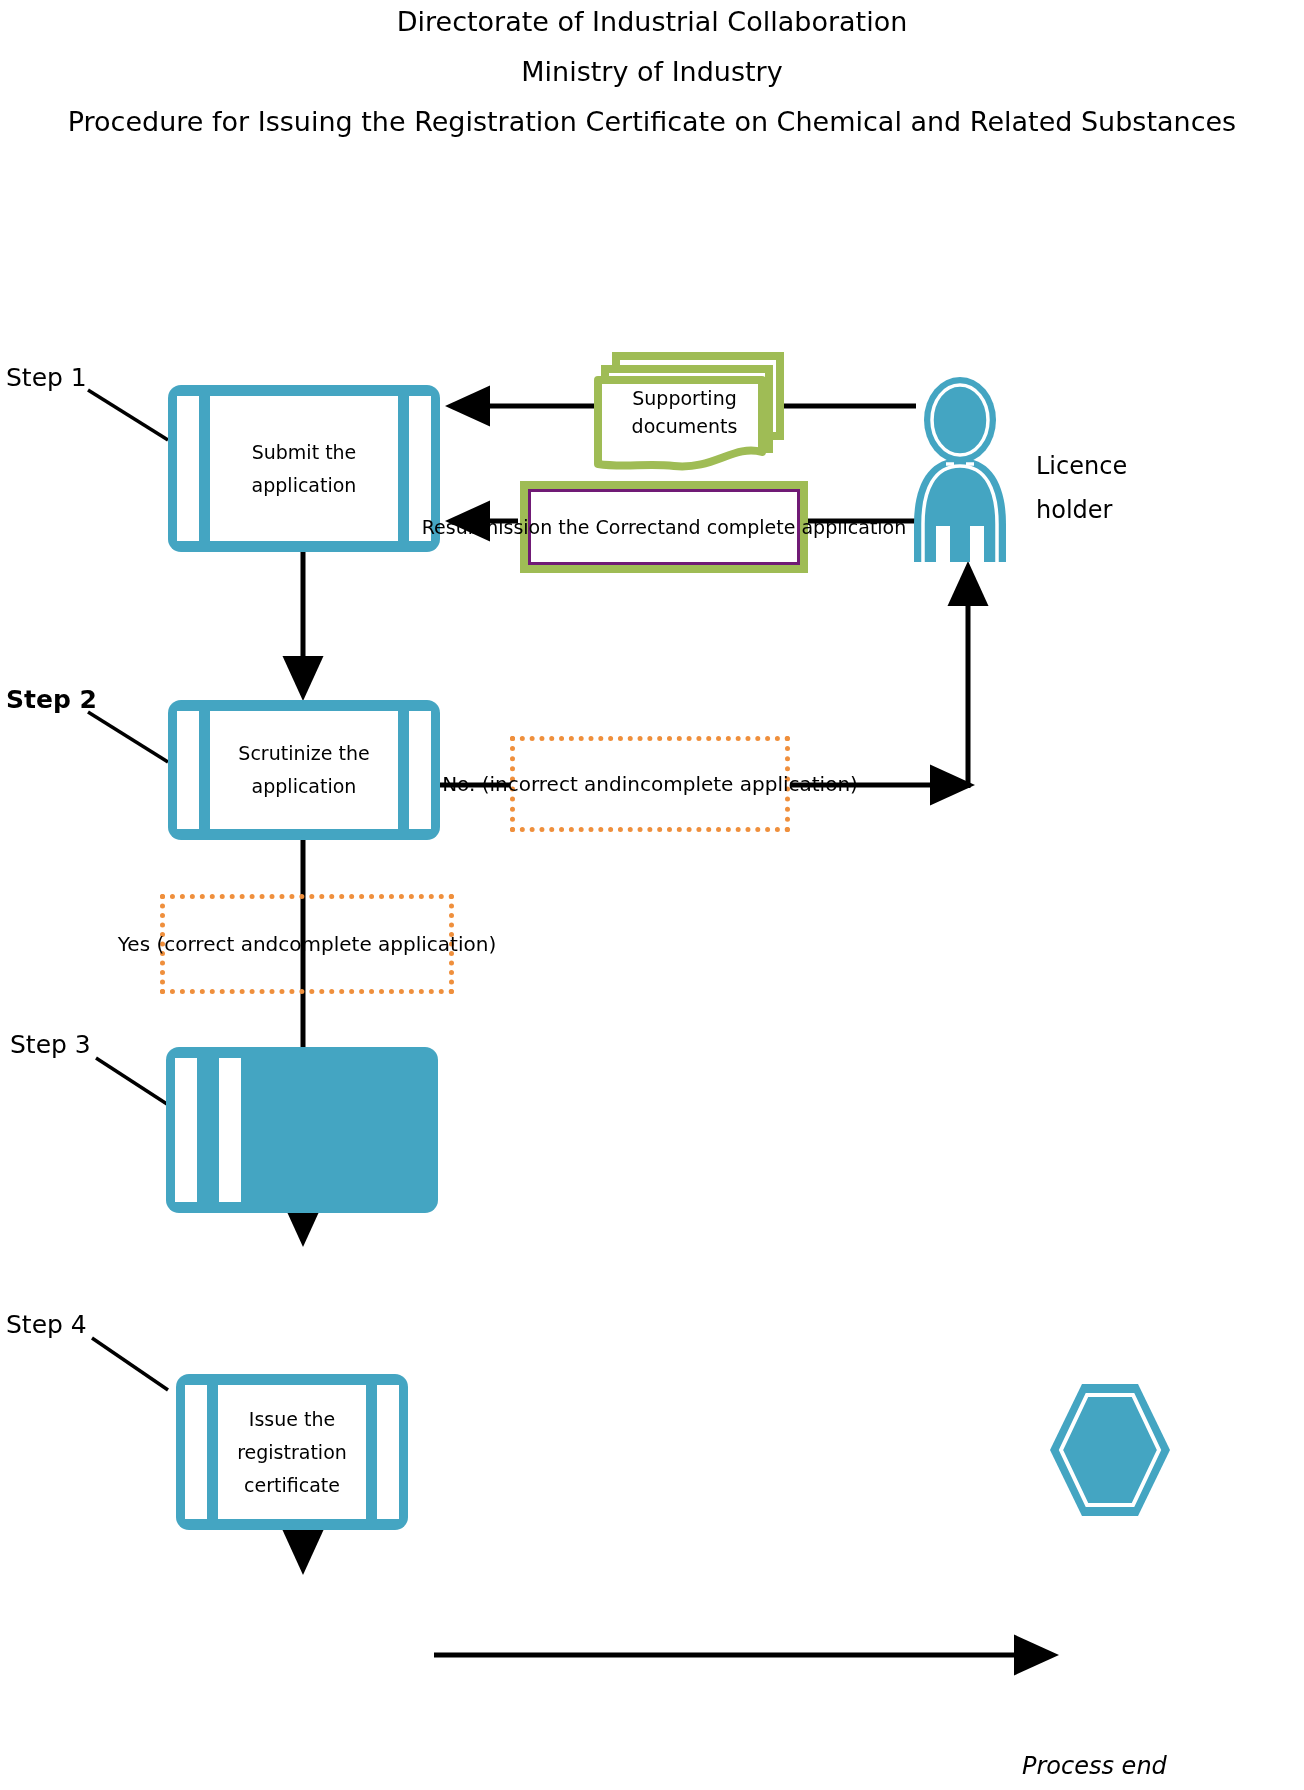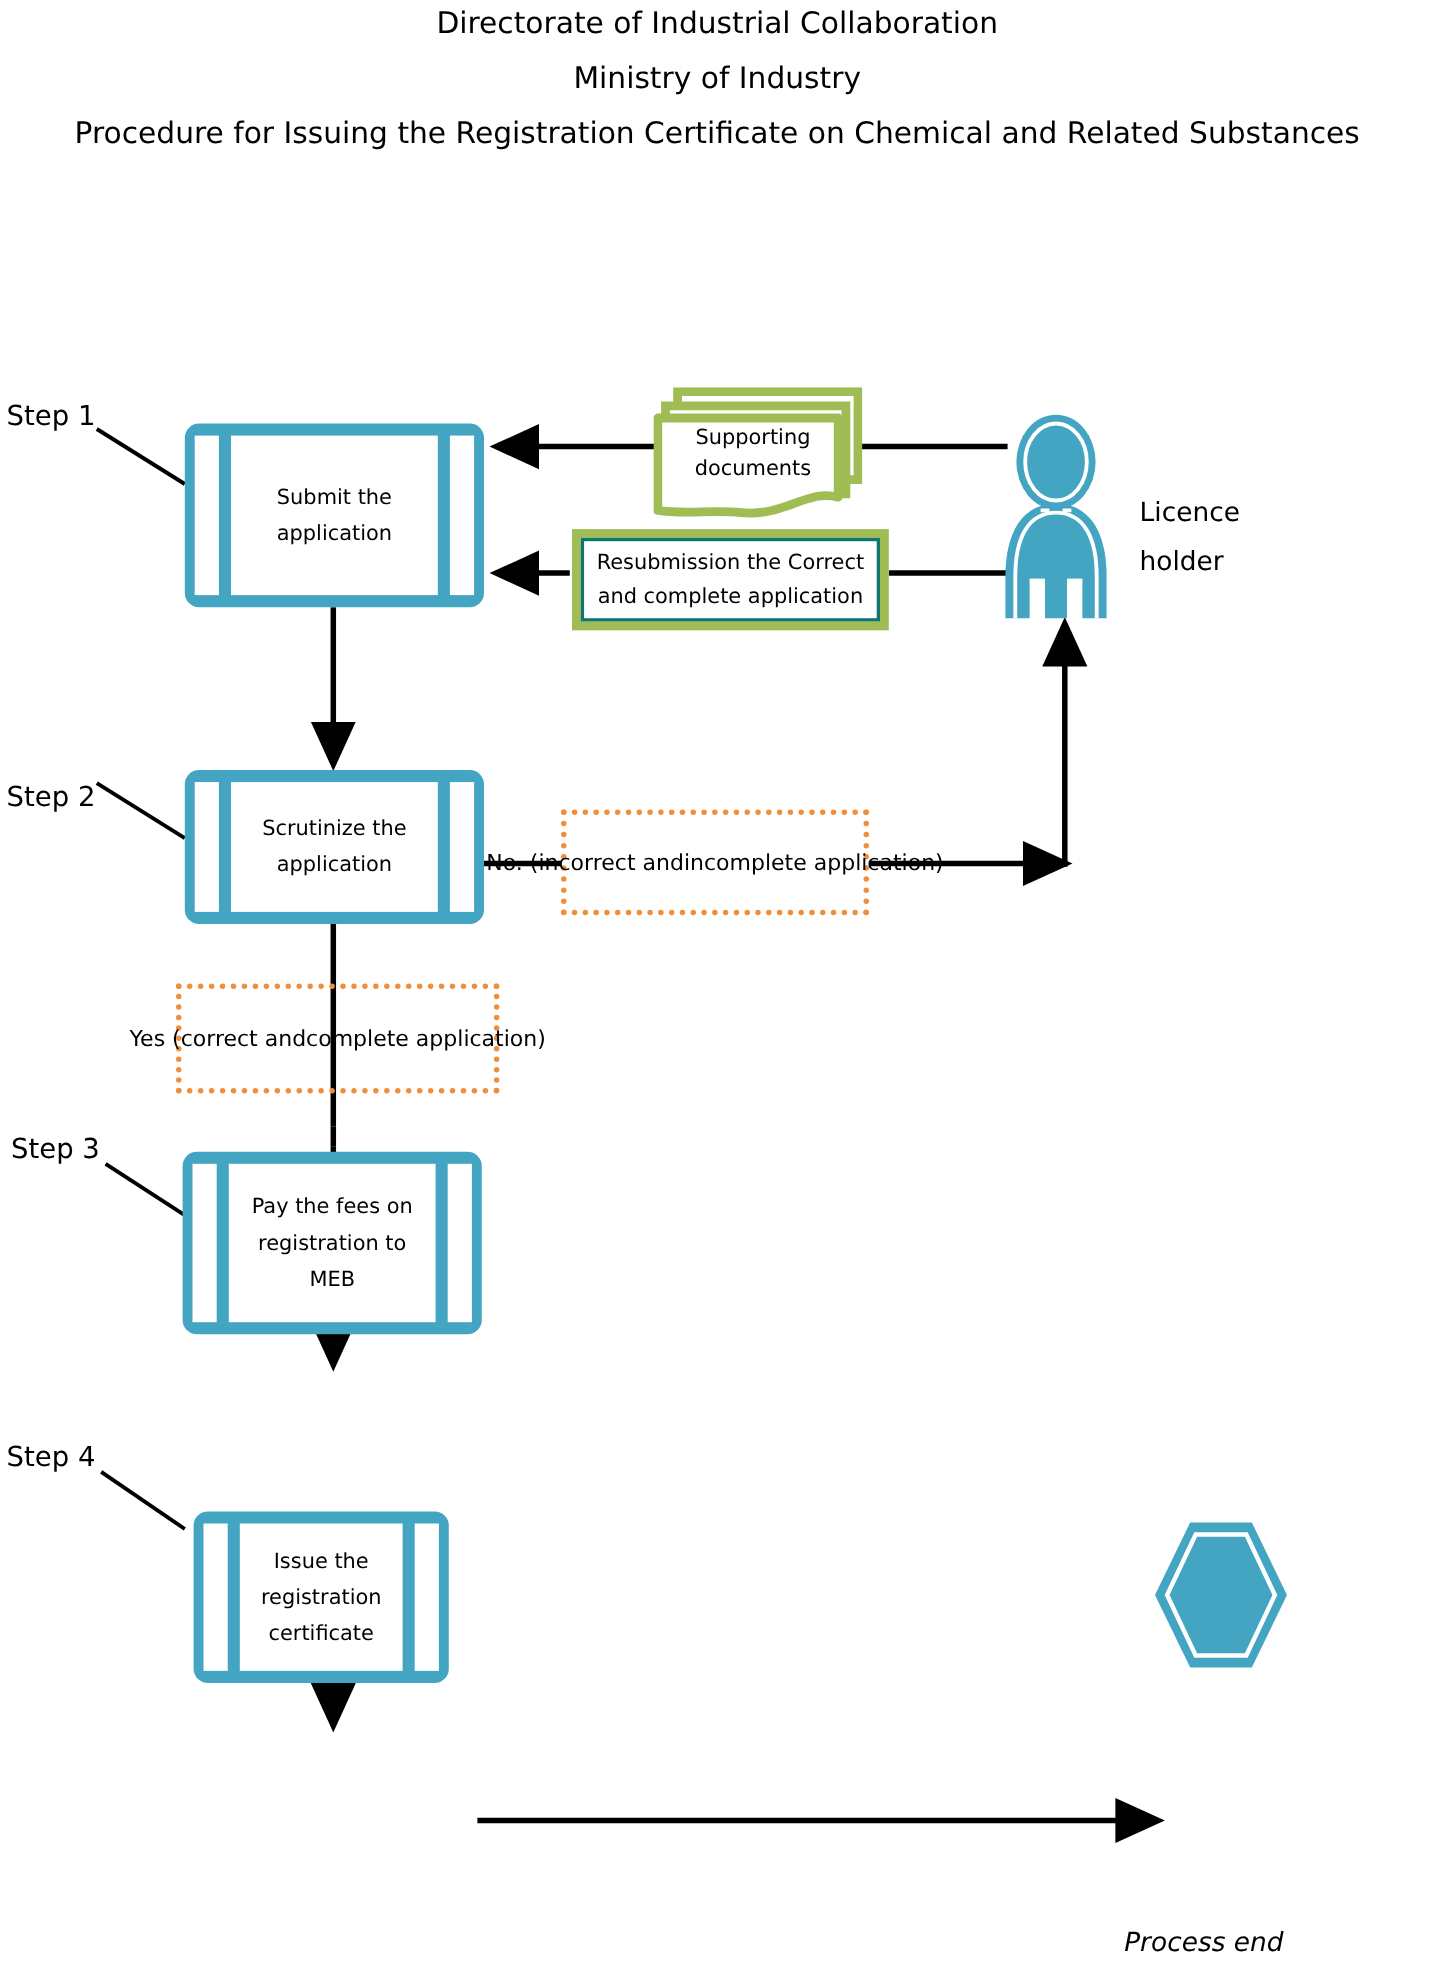--- a/index.html
+++ b/index.html
@@ -81,24 +81,24 @@
   .green-box {
     position: absolute;
     background: #9fbc55;
     box-sizing: border-box;
     padding: 8px;
   }
   .green-box .inner {
     width: 100%;
     height: 100%;
     box-sizing: border-box;
-    border: 3px solid #0f766e;
+    border: 3px solid #701a75;
     background: #ffffff;
     display: flex;
-    flex-direction: column;
+    flex-direction: row;
     align-items: center;
     justify-content: center;
     text-align: left;
   }
   .green-box .inner .ln {
     font-size: 19px;
     color: #000000;
     line-height: 1.0;
     margin: 6px 0;
     white-space: nowrap;
@@ -202,21 +202,21 @@
     <line x1="303" y1="1024" x2="303" y2="1042" stroke="#000000" stroke-width="5"></line>
     <line x1="303" y1="1128" x2="303" y2="1042" stroke="#000000" stroke-width="5"></line>
     <line x1="303" y1="1128" x2="303" y2="1240" stroke="#000000" stroke-width="5" marker-end="url(#arrowhead)"></line>
 
     <line x1="303" y1="1403" x2="303" y2="1568" stroke="#000000" stroke-width="5" marker-end="url(#arrowhead)"></line>
 
     <line x1="434" y1="1655" x2="1052" y2="1655" stroke="#000000" stroke-width="5" marker-end="url(#arrowhead)"></line>
   </svg>
 
   <div class="step-label" style="left:6px; top:363px;">Step 1</div>
-  <div class="step-label" style="left:6px; top:710px;">Step 2</div>
+  <div class="step-label" style="left:6px; top:685px;font-weight:bold;">Step 2</div>
   <div class="step-label" style="left:10px; top:1030px;">Step 3</div>
   <div class="step-label" style="left:6px; top:1310px;">Step 4</div>
 
   <div class="proc" style="left:168px; top:385px; width:272px; height:167px;">
     <div class="bar"></div>
     <div class="gapbar"></div>
     <div class="core">
       <div class="ln">Submit the</div>
       <div class="ln">application</div>
     </div>
@@ -284,25 +284,20 @@
   </div>
 
   <div class="orange-box" style="left:160px; top:894px; width:294px; height:100px;">
     <div class="ln">Yes (correct and</div>
     <div class="ln">complete application)</div>
   </div>
 
   <div class="proc" style="left:166px; top:1047px; width:272px; height:166px;">
     <div class="bar"></div>
     <div class="gapbar"></div>
-    <div class="core">
-      <div class="ln">Pay the fees on</div>
-      <div class="ln">registration  to</div>
-      <div class="ln">MEB</div>
-    </div>
     <div class="gapbar"></div>
     <div class="bar"></div>
   </div>
 
   <div class="proc" style="left:164px; top:1374px; width:232px; height:156px;margin-left:12px;">
     <div class="bar"></div>
     <div class="gapbar"></div>
     <div class="core">
       <div class="ln">Issue  the</div>
       <div class="ln">registration</div>

